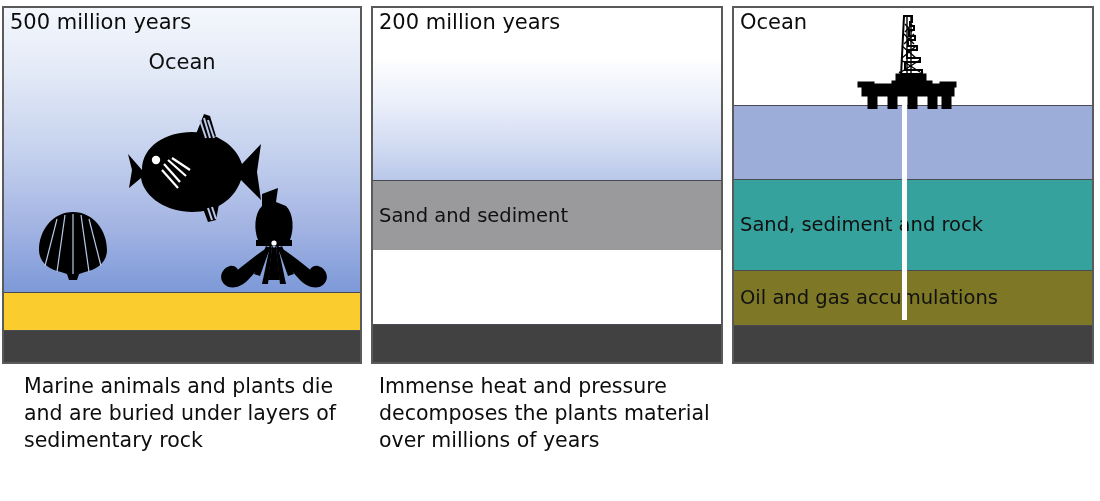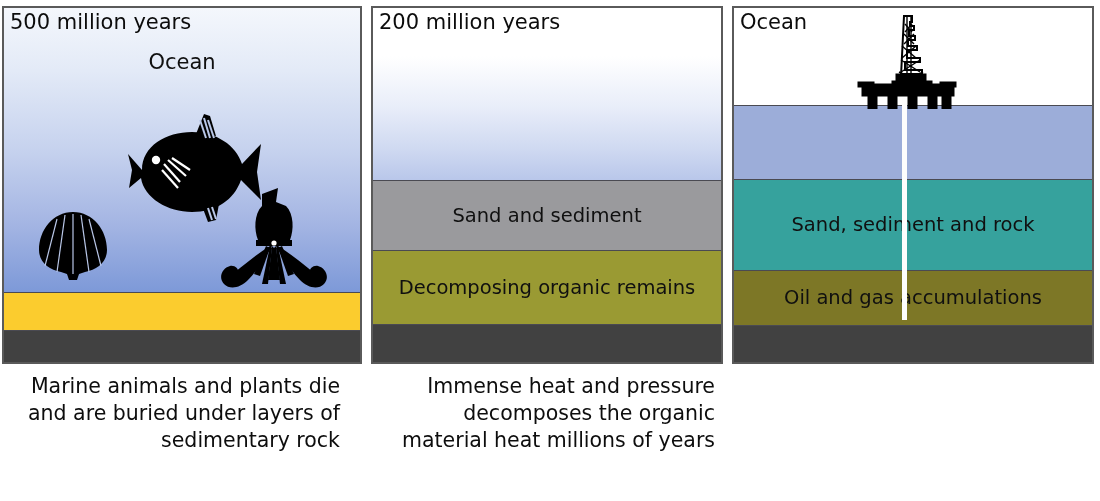--- a/index.html
+++ b/index.html
@@ -43,21 +43,21 @@
     left:0; right:0;
     border-top:1px solid #4a4a52;
   }
   .layer.nolinetop { border-top:none; }
 
   .layer-label {
     position:absolute;
     left:0; right:0;
     top:50%;
     transform:translateY(-50%);
-    text-align:center;
+    text-align:left;
     color:#101010;
     font-size:19.5px;
     line-height:1.12;
     padding:0 6px;
   }
 
   
   .era {
     position:absolute;
     top:2px; left:6px;
@@ -73,21 +73,21 @@
     top:42px; left:0; right:0;
     text-align:center;
     font-size:21px;
     color:#101010;
     z-index:8;
   }
 
   
   .caption {
     margin-top:9px;
-    text-align:right;
+    text-align:left;
     font-size:20.5px;
     line-height:1.32;
     color:#0d0d0d;
     padding:0 6px;
   }
   .panel.p1 .caption { padding:0 24px; }
   .panel.p2 .caption { padding:0 10px; }
   .panel.p3 .caption { padding:0 4px; }
 
   
@@ -184,30 +184,27 @@
 
   <div class="panel p2">
     <div class="scene">
 
       <div class="layer nolinetop" style="top:0; height:172px; background:linear-gradient(to bottom,#ffffff 0%, #ffffff 28%, #e8edf9 58%, #cfd9f1 82%, #b9c7ea 100%);"></div>
 
       <div class="layer" style="top:172px; height:70px; background:#9a9a9d;">
         <div class="layer-label">Sand and sediment</div>
       </div>
 
-      <div class="layer" style="top:242px; height:74px; background:#9a9a33;">
-        <div class="layer-label">Decomposing organic remains</div>
-      </div>
 
       <div class="layer" style="top:316px; height:40px; background:#414141;"></div>
 
       <div class="era">200 million years</div>
     </div>
 
-    <div class="caption">Immense heat and pressure decomposes the organic material heat millions of years</div>
+    <div class="caption">Immense heat and pressure decomposes the plants material over millions of years</div>
   </div>
 
   <div class="panel p3">
     <div class="scene">
 
       <div class="layer nolinetop" style="top:0; height:97px; background:#ffffff;"></div>
 
       <div class="layer" style="top:97px; height:74px; background:#9cadd9;"></div>
 
       <div class="layer" style="top:171px; height:91px; background:#36a29d;">

